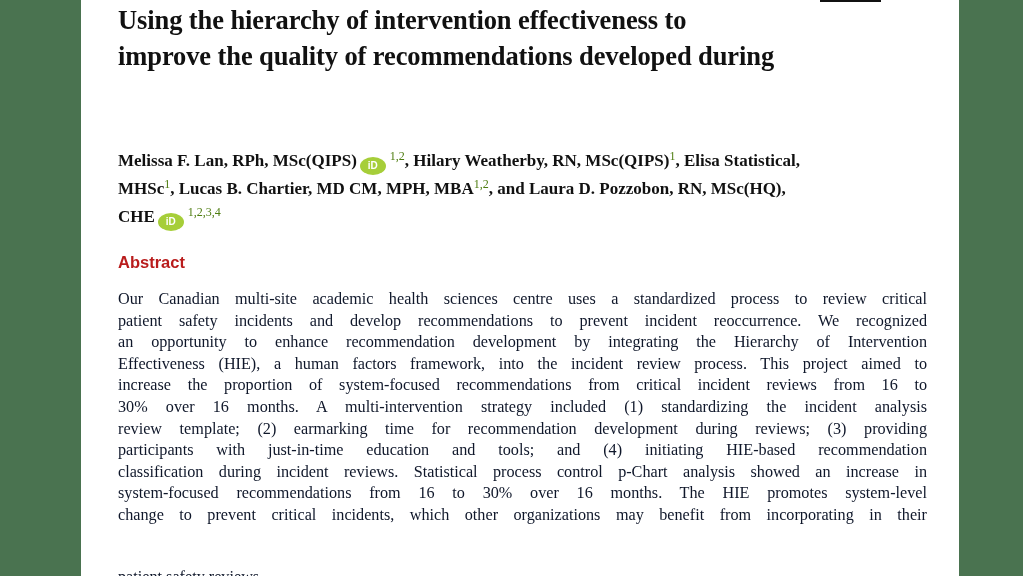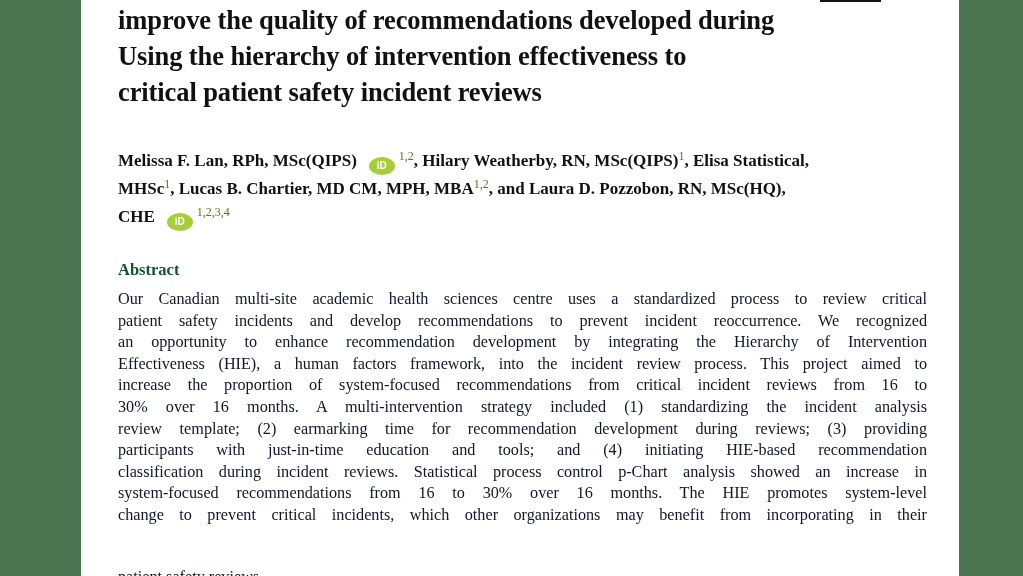--- a/index.html
+++ b/index.html
@@ -73,32 +73,32 @@
       height: 18px;
       border-radius: 50%;
       background: #a6ce39;
       color: #fff;
       font-family: "Liberation Sans", sans-serif;
       font-size: 10px;
       font-weight: bold;
       line-height: 18px;
       text-align: center;
       vertical-align: -3px;
-      margin: 0 4px 0 12px;
+      margin: 0 4px 0 3px;
     }
     .abstract-heading {
       position: absolute;
       left: 37px;
-      top: 260px;
+      top: 252px;
       margin: 0;
-      font-family: Liberation Serif, serif;
+      font-family: Liberation Sans, sans-serif;
       font-weight: bold;
       font-size: 16.5px;
       line-height: 20px;
-      color: #14532d;
+      color: #b91c1c;
     }
     .abstract-body {
       position: absolute;
       left: 37px;
       top: 289px;
       width: 809px;
       margin: 0;
       font-family: "Liberation Serif", serif;
       font-size: 16.2px;
       line-height: 21.6px;
@@ -117,23 +117,22 @@
     }
   </style>
 </head>
 <body>
 
 <div class="stage">
   <div class="page">
     <div class="top-rule"></div>
 
     <h1 class="title">
+      <span>Using the hierarchy of intervention effectiveness to</span>
       <span>improve the quality of recommendations developed during</span>
-      <span>Using the hierarchy of intervention effectiveness to</span>
-      <span>critical patient safety incident reviews</span>
     </h1>
 
     <div class="authors">
       <span class="line">
         <span>Melissa F. Lan, RPh, MSc(QIPS)</span><span class="orcid">iD</span><span class="sup">1,2</span><span>, Hilary Weatherby, RN, MSc(QIPS)</span><span class="sup">1</span><span>, Elisa Statistical,</span>
       </span>
       <span class="line">
         <span>MHSc</span><span class="sup">1</span><span>, Lucas B. Chartier, MD CM, MPH, MBA</span><span class="sup">1,2</span><span>, and Laura D. Pozzobon, RN, MSc(HQ),</span>
       </span>
       <span class="line">

